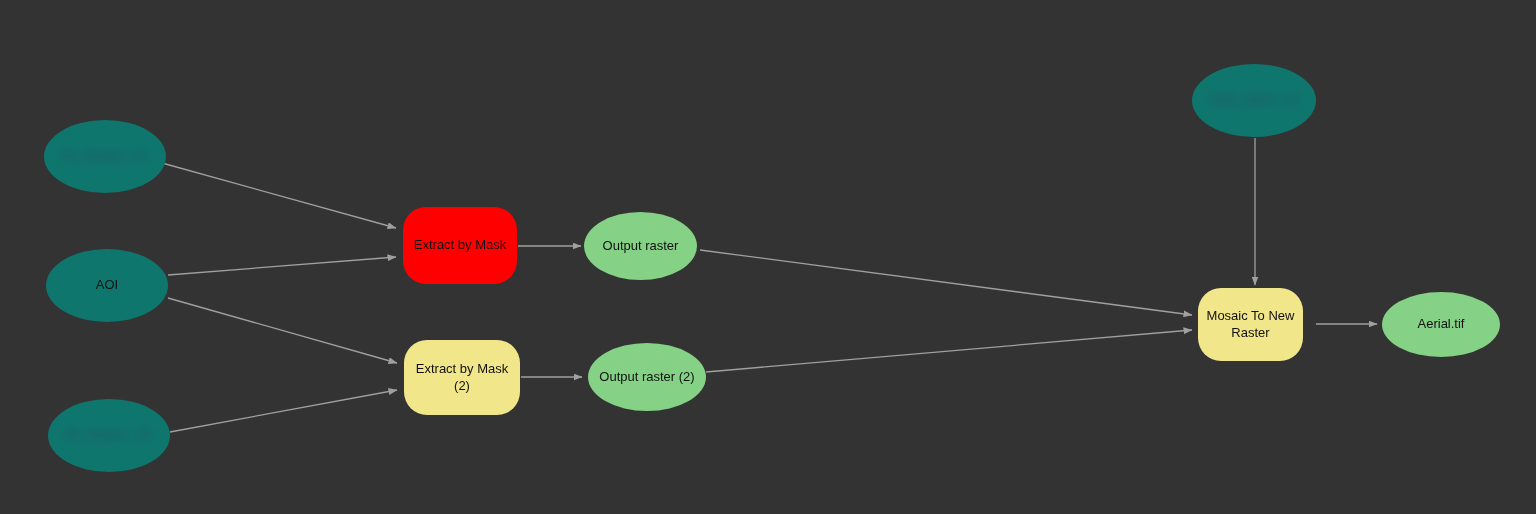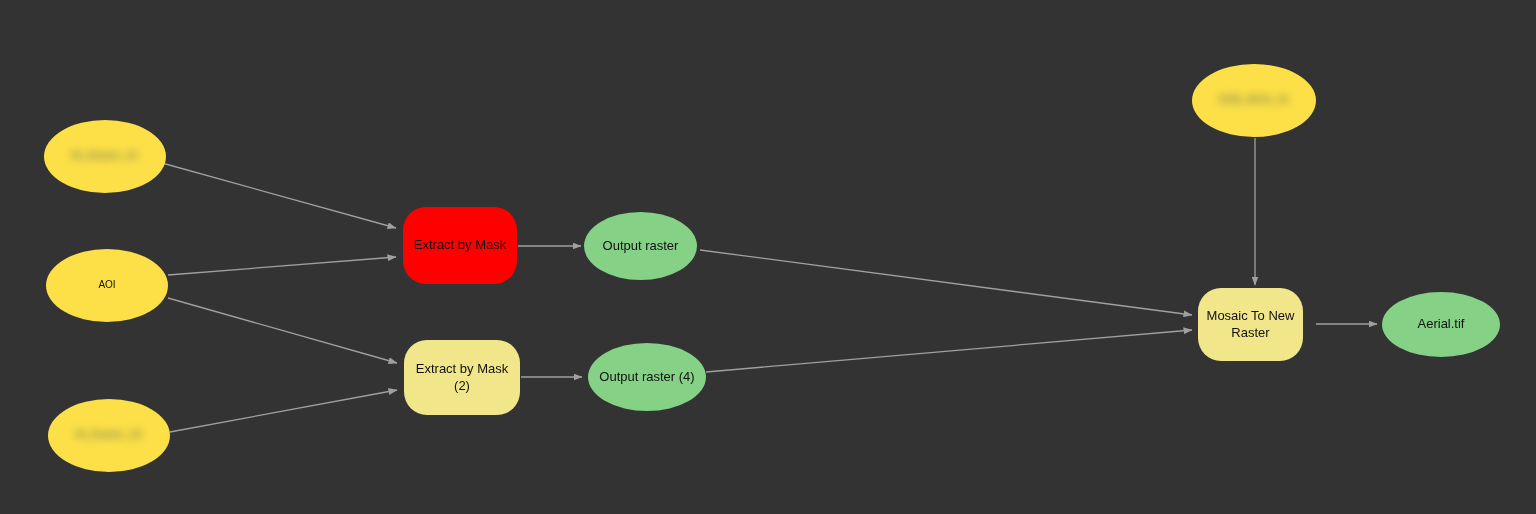--- a/index.html
+++ b/index.html
@@ -33,22 +33,22 @@
     line-height: 1.25;
     color: #111111;
   }
   .node-ellipse {
     border-radius: 50%;
   }
   .node-rect {
     border-radius: 23px;
   }
   .node-data {
-    background: #fde047;
-    font-size: 10px;
+    background: #0f766e;
+    font-size: 13px;
     text-align: center;
   }
   .node-output {
     background: #85d185;
     font-size: 13px;
   }
   .node-tool-ready {
     background: #f2e68a;
     font-size: 13px;
   }
@@ -107,21 +107,21 @@
         <span class="node-label">Extract by Mask</span>
       </div>
       <div class="node node-rect node-tool-ready" style="left: 404px; top: 340px; width: 116px; height: 75px;">
         <span class="node-label">Extract by Mask
 (2)</span>
       </div>
       <div class="node node-ellipse node-output" style="left: 584px; top: 212px; width: 113px; height: 68px;">
         <span class="node-label">Output raster</span>
       </div>
       <div class="node node-ellipse node-output" style="left: 588px; top: 343px; width: 118px; height: 68px;">
-        <span class="node-label">Output raster (4)</span>
+        <span class="node-label">Output raster (2)</span>
       </div>
       <div class="node node-ellipse node-data" style="left: 1192px; top: 64px; width: 124px; height: 73px;">
         <span class="node-label redacted">GDB_MOS_01</span>
       </div>
       <div class="node node-rect node-tool-ready" style="left: 1198px; top: 288px; width: 105px; height: 73px;">
         <span class="node-label">Mosaic To New
 Raster</span>
       </div>
       <div class="node node-ellipse node-output" style="left: 1382px; top: 292px; width: 118px; height: 65px;">
         <span class="node-label">Aerial.tif</span>

